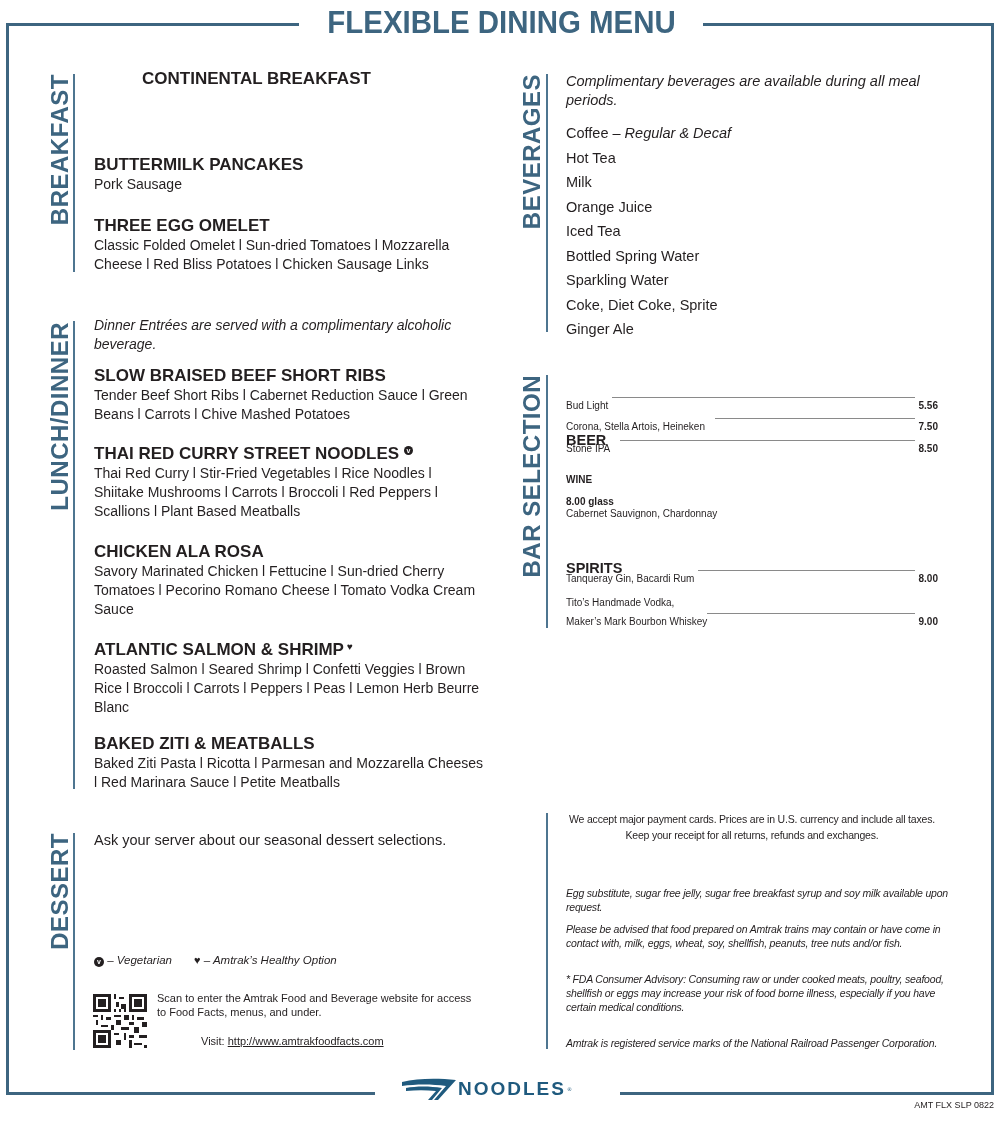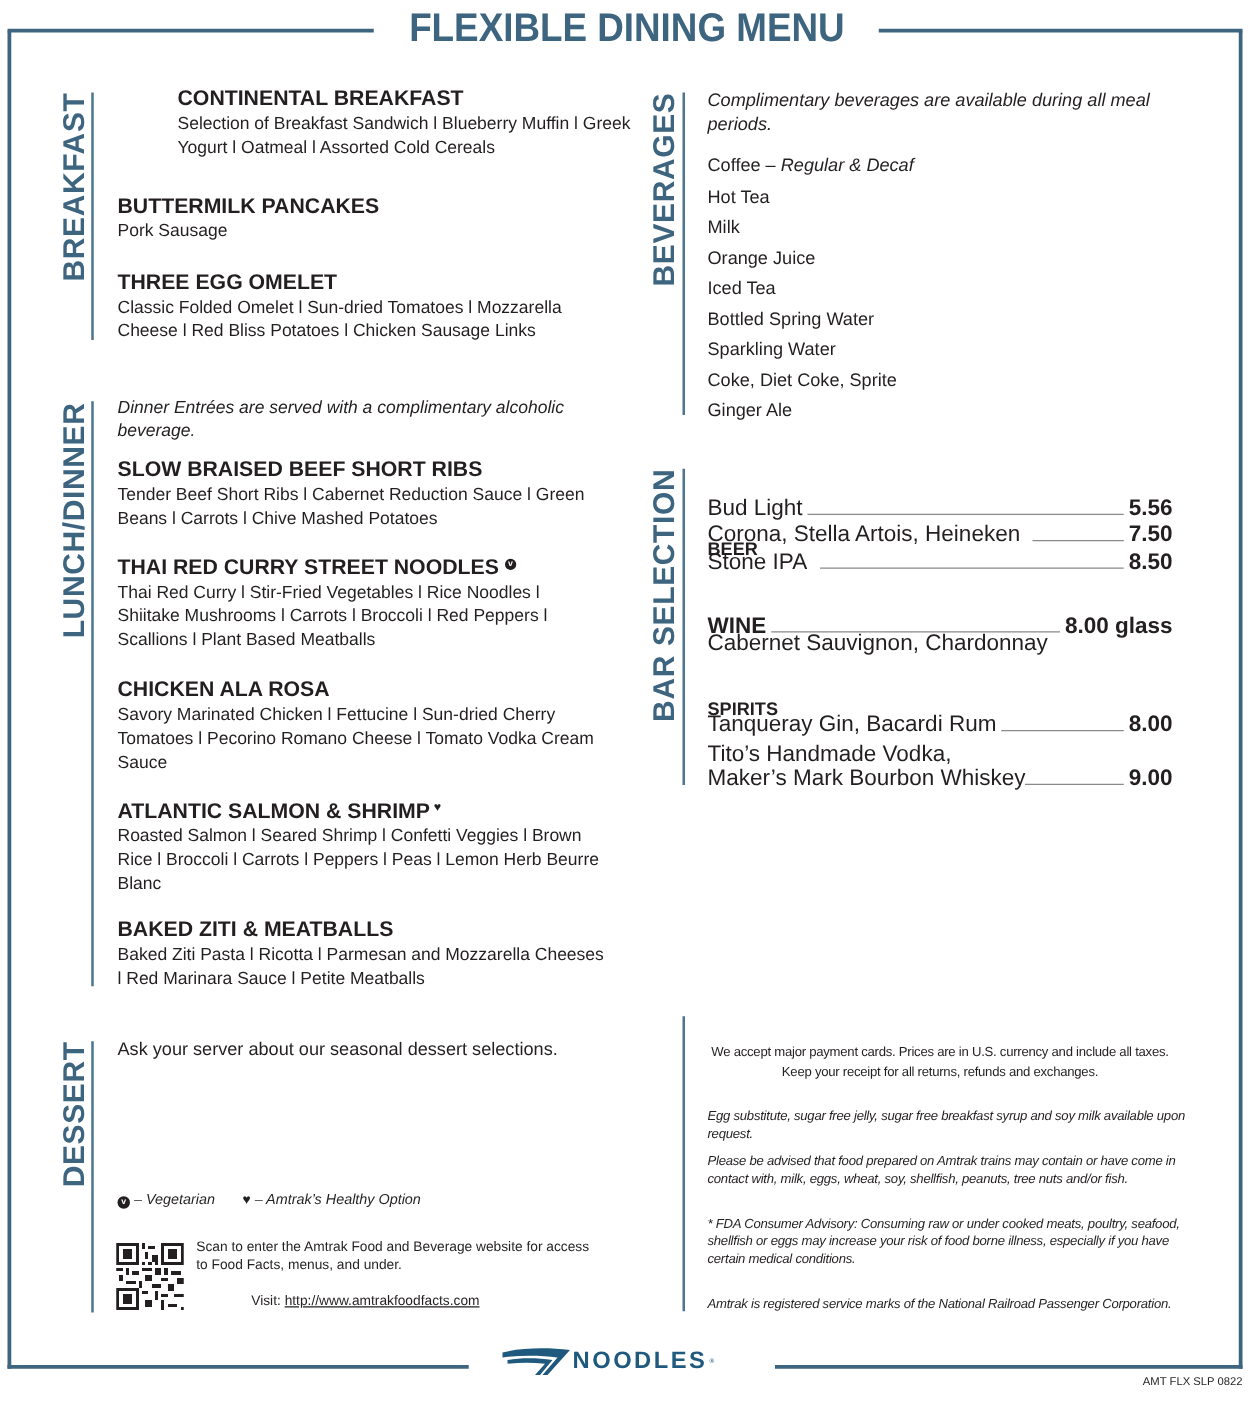--- a/index.html
+++ b/index.html
@@ -44,30 +44,30 @@
 
   .bev-list { position: absolute; left: 566px; top: 121px; }
   .bev-item { font-family: "Liberation Sans", sans-serif; font-size: 14.5px; height: 24.5px; line-height: 24.5px; }
   .bev-item i { font-style: italic; }
 
   .bar-group-title {
     position: absolute; left: 566px;
     font-family: "Liberation Sans", sans-serif; font-weight: bold; font-size: 14.5px;
   }
   .price-row {
-    position: absolute; left: 566px; width: 372px; display: flex; align-items: flex-end;
-    font-family: "Liberation Sans", sans-serif; font-size: 18px; line-height: 18px;
+    position: absolute; left: 566px; width: 372px; display: flex; align-items: flex-start;
+    font-family: "Liberation Sans", sans-serif; font-size: 10px; line-height: 18px;
   }
   .price-row .leader { flex: 1; border-bottom: 1px solid #8a8a8a; margin: 0 4px 3px 4px; height: 1px; }
   .price-row .price { font-weight: bold; }
   .price-row .name-bold { font-weight: bold; }
 
   .small-center {
     position: absolute; left: 556px; width: 392px; text-align: center;
-    font-family: "Liberation Sans", sans-serif; font-size: 10.5px; line-height: 16px; letter-spacing: -0.2px; margin-top: 23px;
+    font-family: "Liberation Sans", sans-serif; font-size: 10.5px; line-height: 16px; letter-spacing: -0.2px;
   }
   .small-italic {
     position: absolute; left: 566px; width: 385px;
     font-family: "Liberation Sans", sans-serif; font-style: italic; font-size: 10.5px; line-height: 14px; letter-spacing: -0.2px;
   }
 
   .legend { position: absolute; left: 94px; top: 954px; display: flex; gap: 22px;
     font-family: "Liberation Sans", sans-serif; font-style: italic; font-size: 11.5px; }
   .veg-dot { display: inline-block; width: 10px; height: 10px; border-radius: 50%; background: #231f20; color: #fff;
     font-size: 7px; line-height: 10px; text-align: center; font-weight: bold; font-style: normal; vertical-align: 0px; }
@@ -93,21 +93,20 @@
 
 <div class="title">FLEXIBLE DINING MENU</div>
 
 <div class="vlabel-wrap" style="left:46px; top:74px;">
   <div class="vlabel">BREAKFAST</div>
 </div>
 <div class="vrule" style="left:73px; top:74px; height:198px;"></div>
 
 <div class="item" style="top:68px;margin-left:48px;">
   <div class="item-title">CONTINENTAL BREAKFAST</div>
-  <div class="item-desc">Selection of Breakfast Sandwich l Blueberry Muffin l Greek Yogurt l Oatmeal l Assorted Cold Cereals</div>
 </div>
 <div class="item" style="top:154px;">
   <div class="item-title">BUTTERMILK PANCAKES</div>
   <div class="item-desc">Pork Sausage</div>
 </div>
 <div class="item" style="top:215px;">
   <div class="item-title">THREE EGG OMELET</div>
   <div class="item-desc">Classic Folded Omelet l Sun-dried Tomatoes l Mozzarella Cheese l Red Bliss Potatoes l Chicken Sausage Links</div>
 </div>
 
@@ -240,21 +239,21 @@
   <span>Corona, Stella Artois, Heineken</span>
     <span class="leader" style="margin-left:10px;"></span>
     <span class="price">7.50</span>
 </div>
 <div class="price-row" style="top:440px;">
   <span>Stone IPA</span>
     <span class="leader" style="margin-left:10px;"></span>
     <span class="price">8.50</span>
 </div>
 
-<div class="price-row" style="top:491px;">
+<div class="price-row" style="top:471px;flex-direction:column;">
   <span class="name-bold">WINE</span>
     <span class="leader"></span>
     <span class="price">8.00 glass</span>
 </div>
 <div class="price-row" style="top:505px;">Cabernet Sauvignon, Chardonnay</div>
 
 <div class="bar-group-title" style="top:560px;">SPIRITS</div>
 <div class="price-row" style="top:570px;">
   <span>Tanqueray Gin, Bacardi Rum</span>
     <span class="leader"></span>

